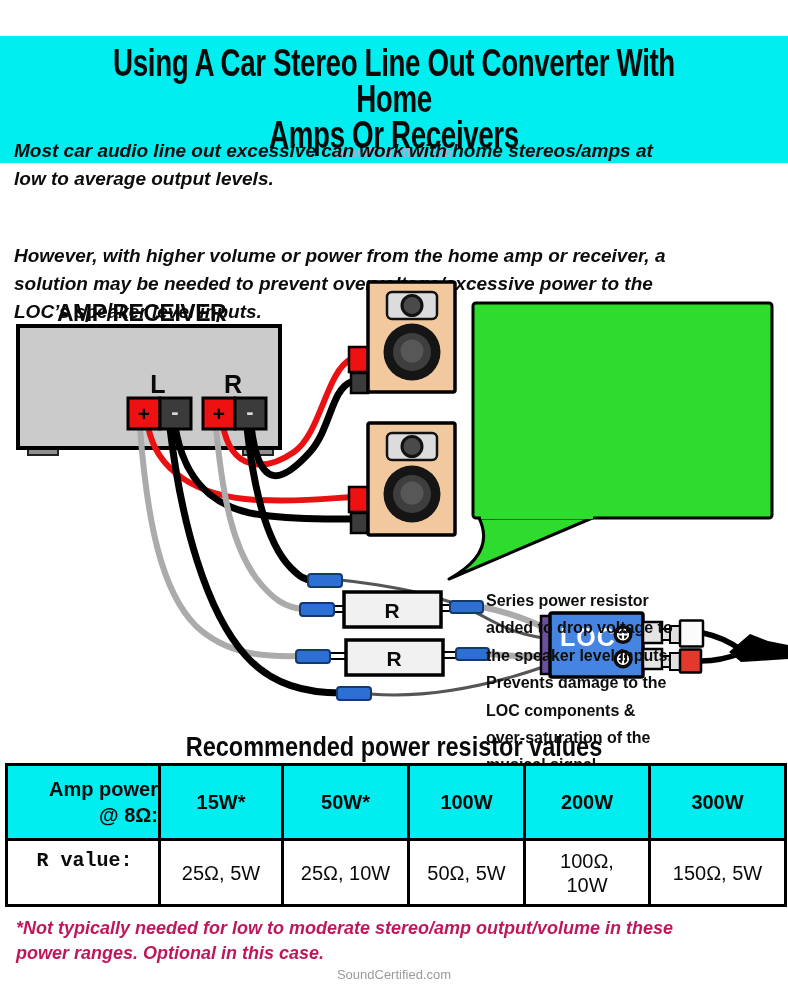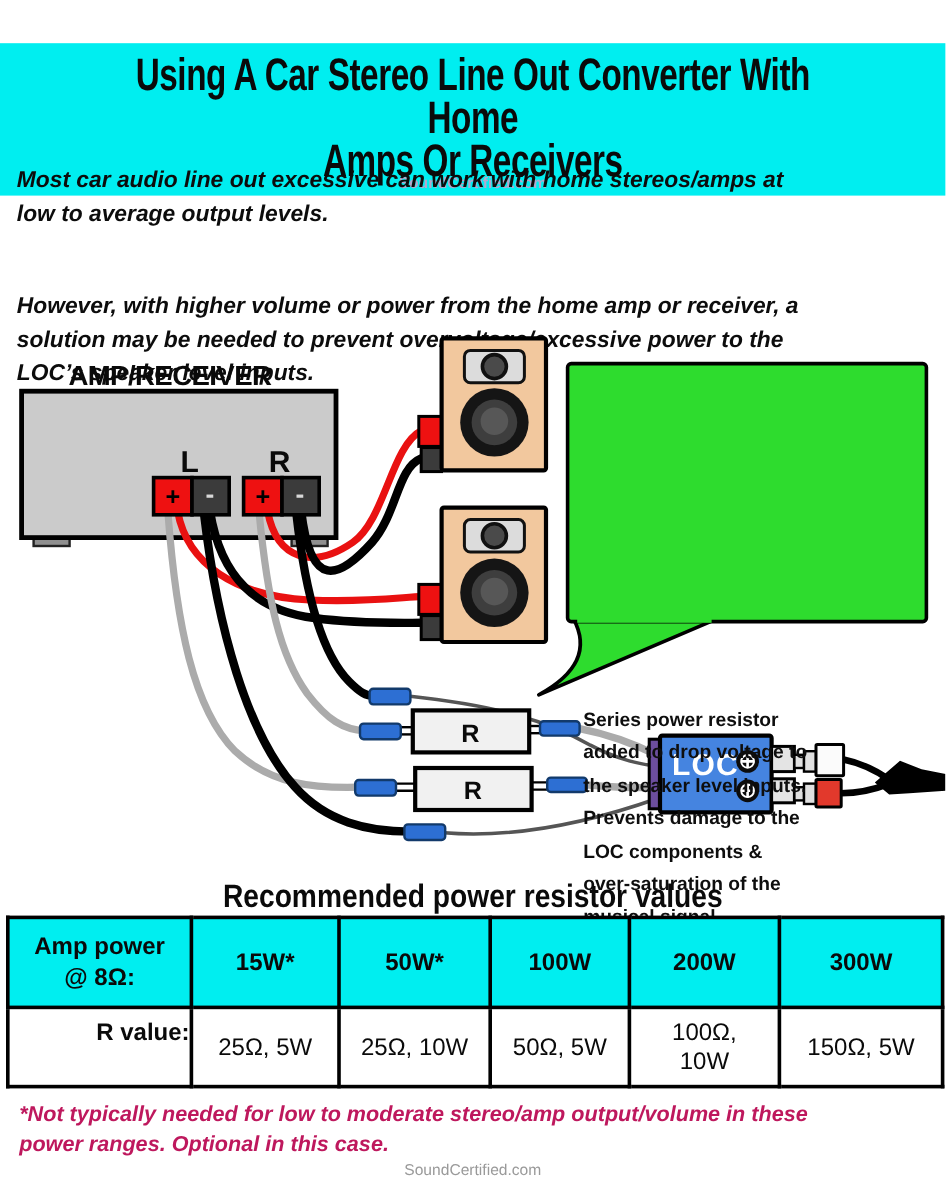--- a/index.html
+++ b/index.html
@@ -23,25 +23,25 @@
   .callout-text { position:absolute; left:486px; top:317px; width:282px; font-weight:bold;
            font-size:16px; line-height:27.4px; color:#0E0E0E; white-space:pre-line; }
 
   .tbl-title { position:absolute; top:732px; left:0; width:788px; text-align:center;
            font-weight:bold; font-size:27px; color:#0A0A0A; transform:scaleX(.87); }
 
   table.resistor { position:absolute; top:763px; left:5px; border-collapse:collapse; }
   table.resistor th, table.resistor td { border:3px solid #000; white-space:pre-line; }
   table.resistor th { background:#00EEF0; height:75px; font-size:20px; font-weight:bold;
            color:#0A0A0A; }
-  table.resistor th.first { text-align:center; line-height:26px; }
+  table.resistor th.first { text-align:right; line-height:26px; }
   table.resistor td { background:#FFF; height:66px; font-size:20px; font-weight:normal;
            text-align:center; line-height:24px; color:#0A0A0A; }
-  table.resistor td.first { font-weight:bold; text-align:right; padding-left:3px;
-           vertical-align:top; padding-top:8px; }
+  table.resistor td.first { font-weight:bold; text-align:center; padding-left:3px;
+           vertical-align:top; padding-top:8px;font-family:Liberation Mono, monospace; }
 
   .footnote { position:absolute; top:916px; left:16px; width:762px; font-style:italic;
            font-weight:bold; font-size:18px; line-height:25px; color:#be185d; white-space:pre-line; }
   .footer  { position:absolute; top:967px; left:0; width:788px; text-align:center;
            color:#9A9A9A; font-size:13px; }
 </style>
 </head>
 <body>
 
 <div class="header">

